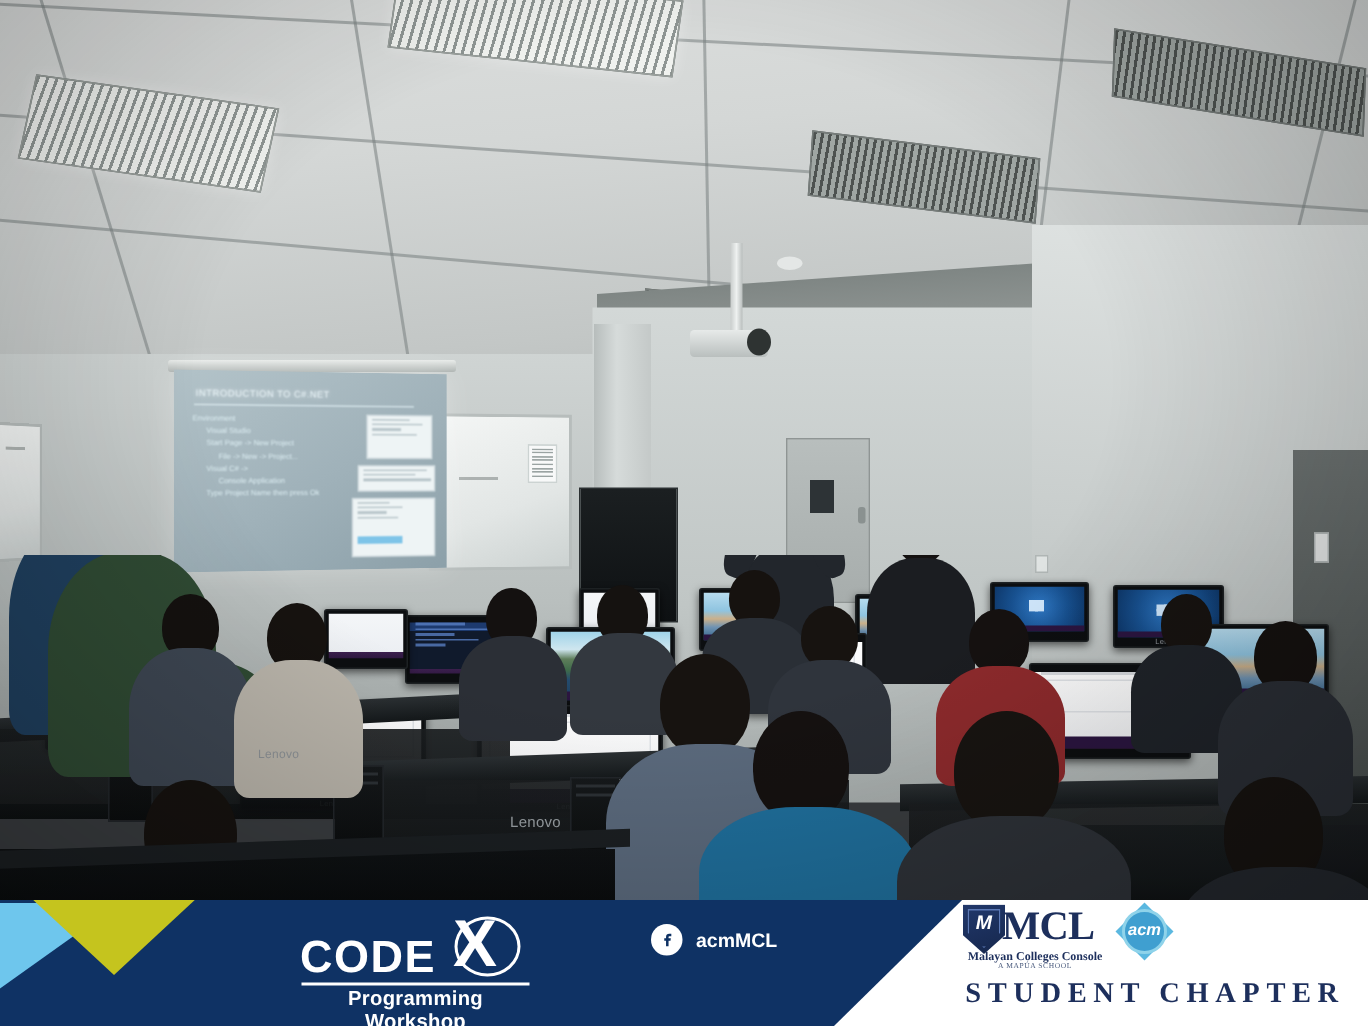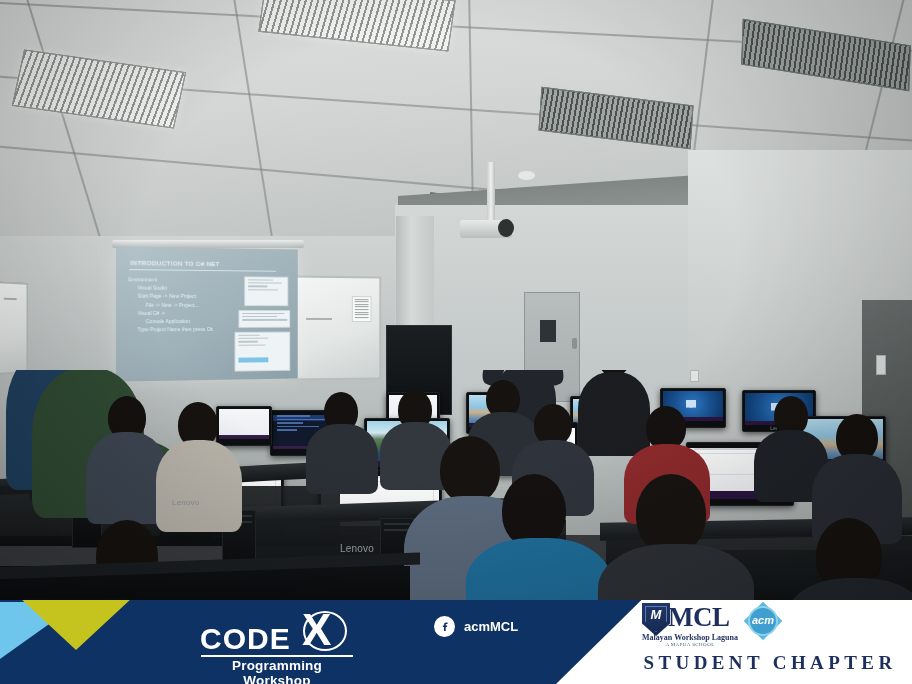--- a/index.html
+++ b/index.html
@@ -728,21 +728,21 @@
       </span>
       <span class="social-label">acmMCL</span>
     </div>
   </div>
 
   <div class="mcl">
     <div class="mcl-shield"></div>
     <div class="mcl-shield-in"></div>
     <div class="mcl-m">M</div>
     <div class="mcl-text">MCL</div>
-    <div class="mcl-sub">Malayan Workshop Laguna</div>
+    <div class="mcl-sub">Malayan Colleges Console</div>
     <div class="mcl-sub2">A MAPÚA SCHOOL</div>
   </div>
 
   <div class="acm">
     <div class="acm-diamond"></div>
     <div class="acm-circle"></div>
     <div class="acm-word">acm</div>
   </div>
 
   <div class="student-chapter">STUDENT CHAPTER</div>

